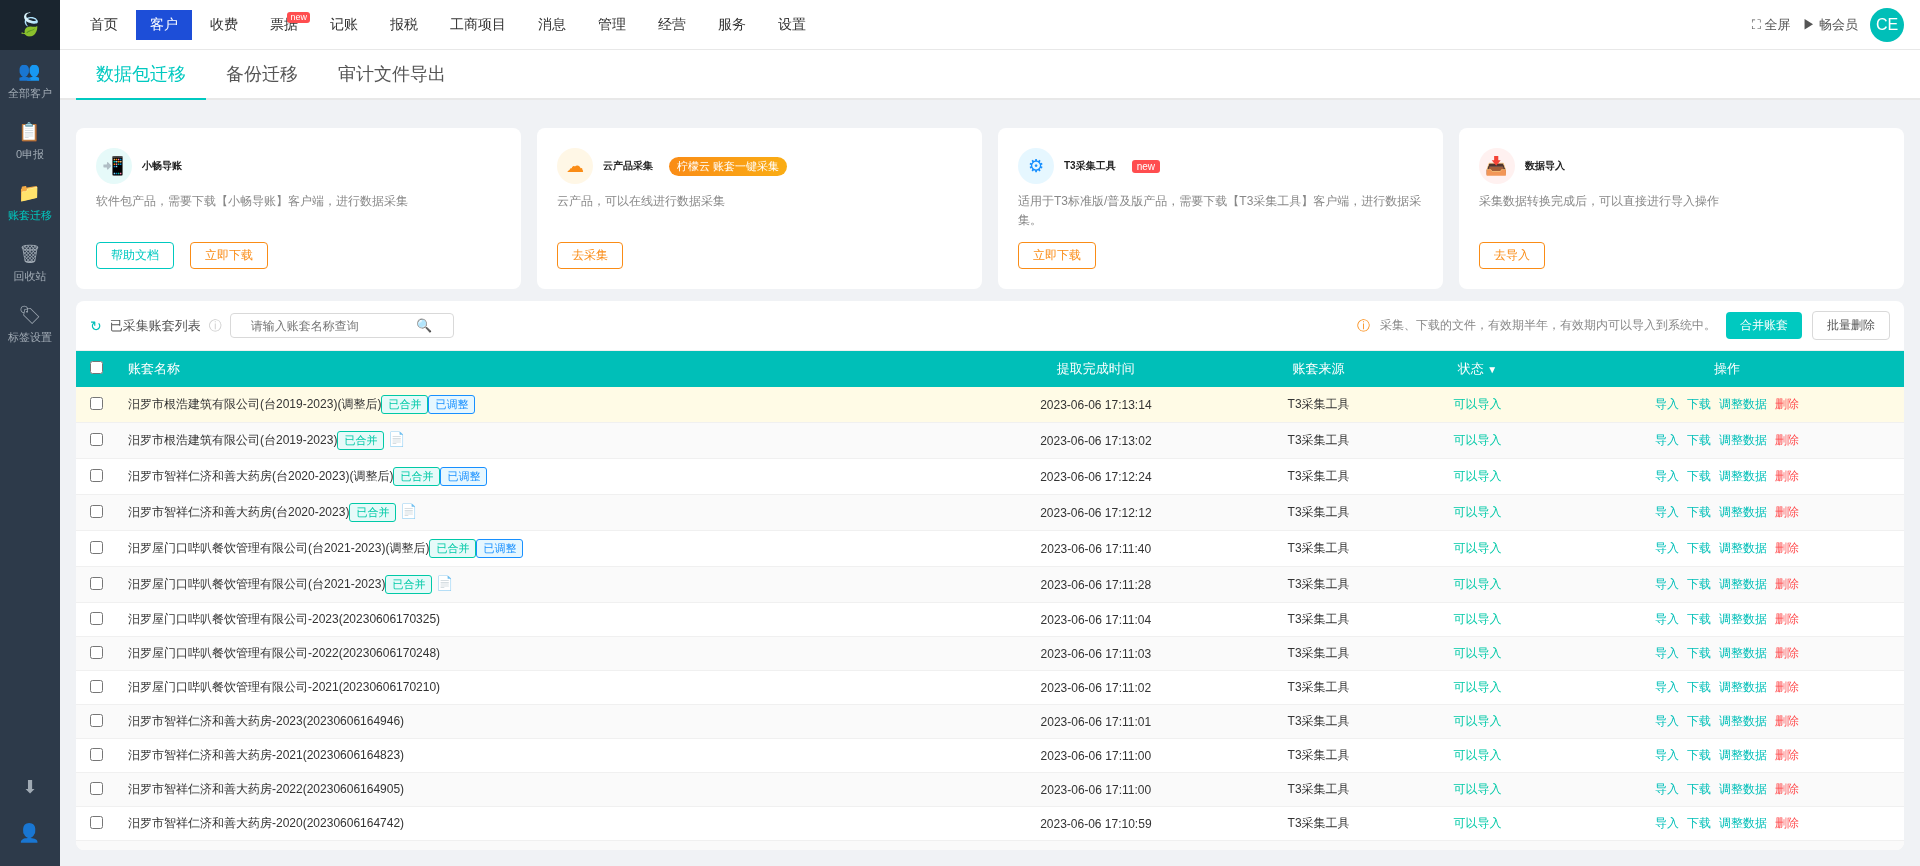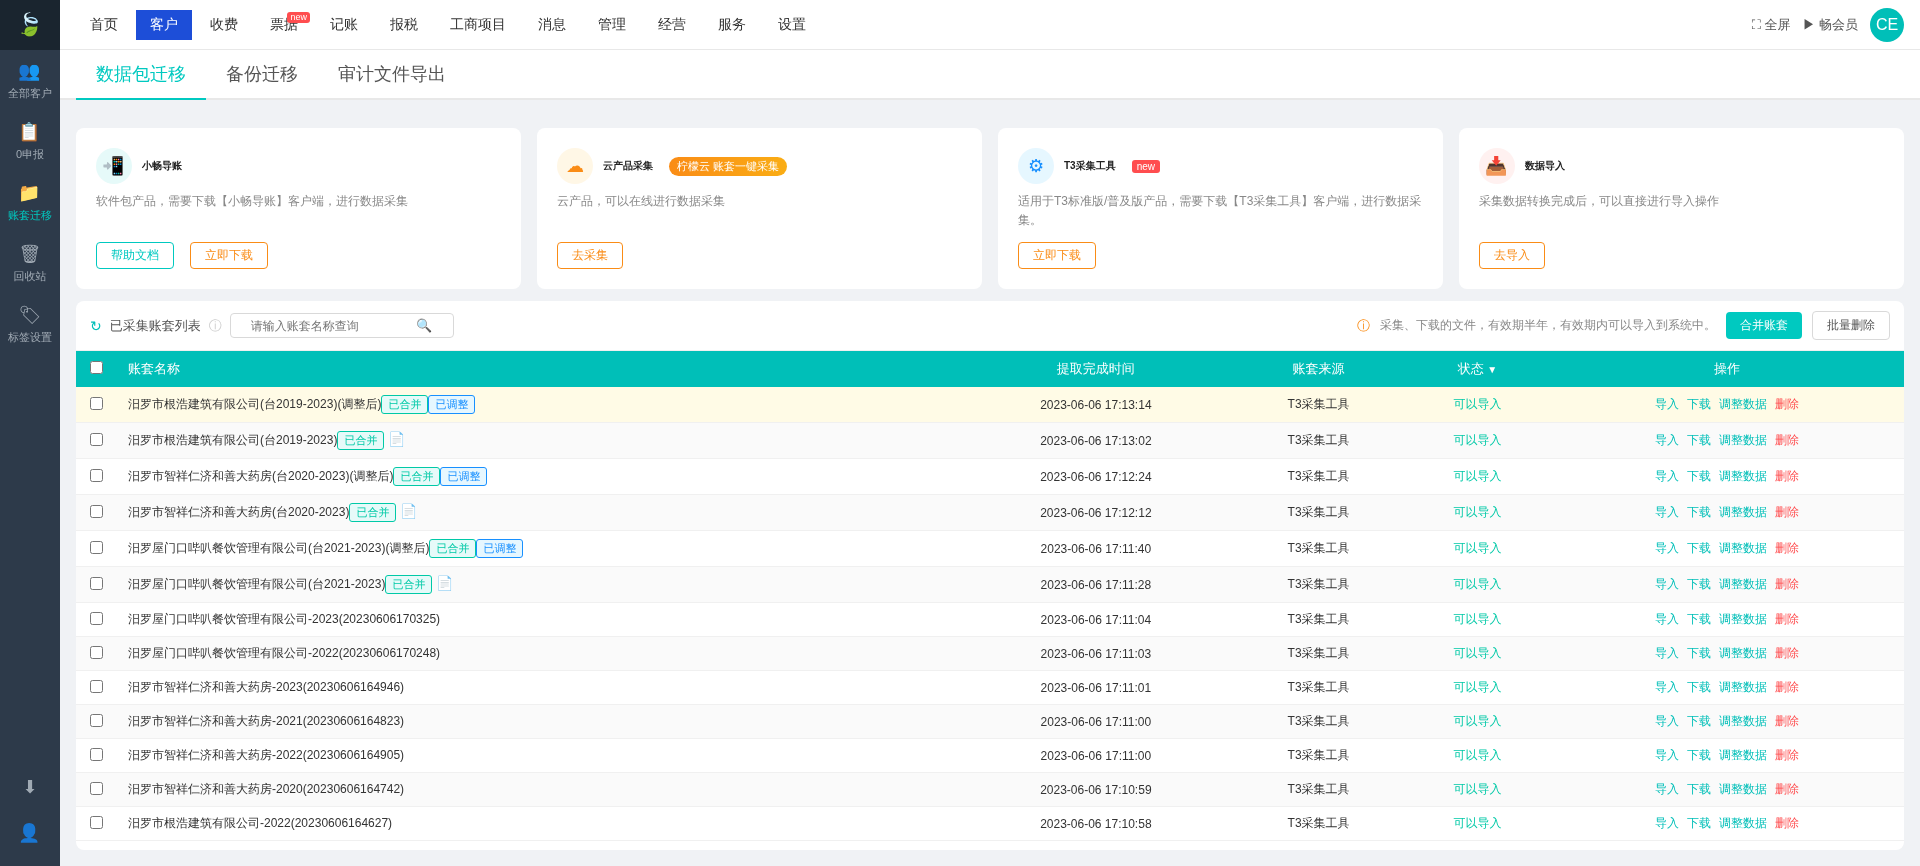--- a/index.html
+++ b/index.html
@@ -536,20 +536,28 @@
               <tr>
                 <td class="checkbox-cell"><input type="checkbox" style=""></td>
                 <td>汨罗屋门口哔叭餐饮管理有限公司-2022(20230606170248)</td>
                 <td>2023-06-06 17:11:03</td>
                 <td>T3采集工具</td>
                 <td class="status-ok">可以导入</td>
                 <td><span class="action-link">导入</span><span class="action-link">下载</span><span class="action-link">调整数据</span><span class="action-link red">删除</span></td>
               </tr>
               <tr>
                 <td class="checkbox-cell"><input type="checkbox" style=""></td>
+                <td>汨罗屋门口哔叭餐饮管理有限公司-2021(20230606170210)</td>
+                <td>2023-06-06 17:11:02</td>
+                <td>T3采集工具</td>
+                <td class="status-ok">可以导入</td>
+                <td><span class="action-link">导入</span><span class="action-link">下载</span><span class="action-link">调整数据</span><span class="action-link red">删除</span></td>
+              </tr>
+              <tr>
+                <td class="checkbox-cell"><input type="checkbox" style=""></td>
                 <td>汨罗市智祥仁济和善大药房-2023(20230606164946)</td>
                 <td>2023-06-06 17:11:01</td>
                 <td>T3采集工具</td>
                 <td class="status-ok">可以导入</td>
                 <td><span class="action-link">导入</span><span class="action-link">下载</span><span class="action-link">调整数据</span><span class="action-link red">删除</span></td>
               </tr>
               <tr>
                 <td class="checkbox-cell"><input type="checkbox" style=""></td>
                 <td>汨罗市智祥仁济和善大药房-2021(20230606164823)</td>
                 <td>2023-06-06 17:11:00</td>

